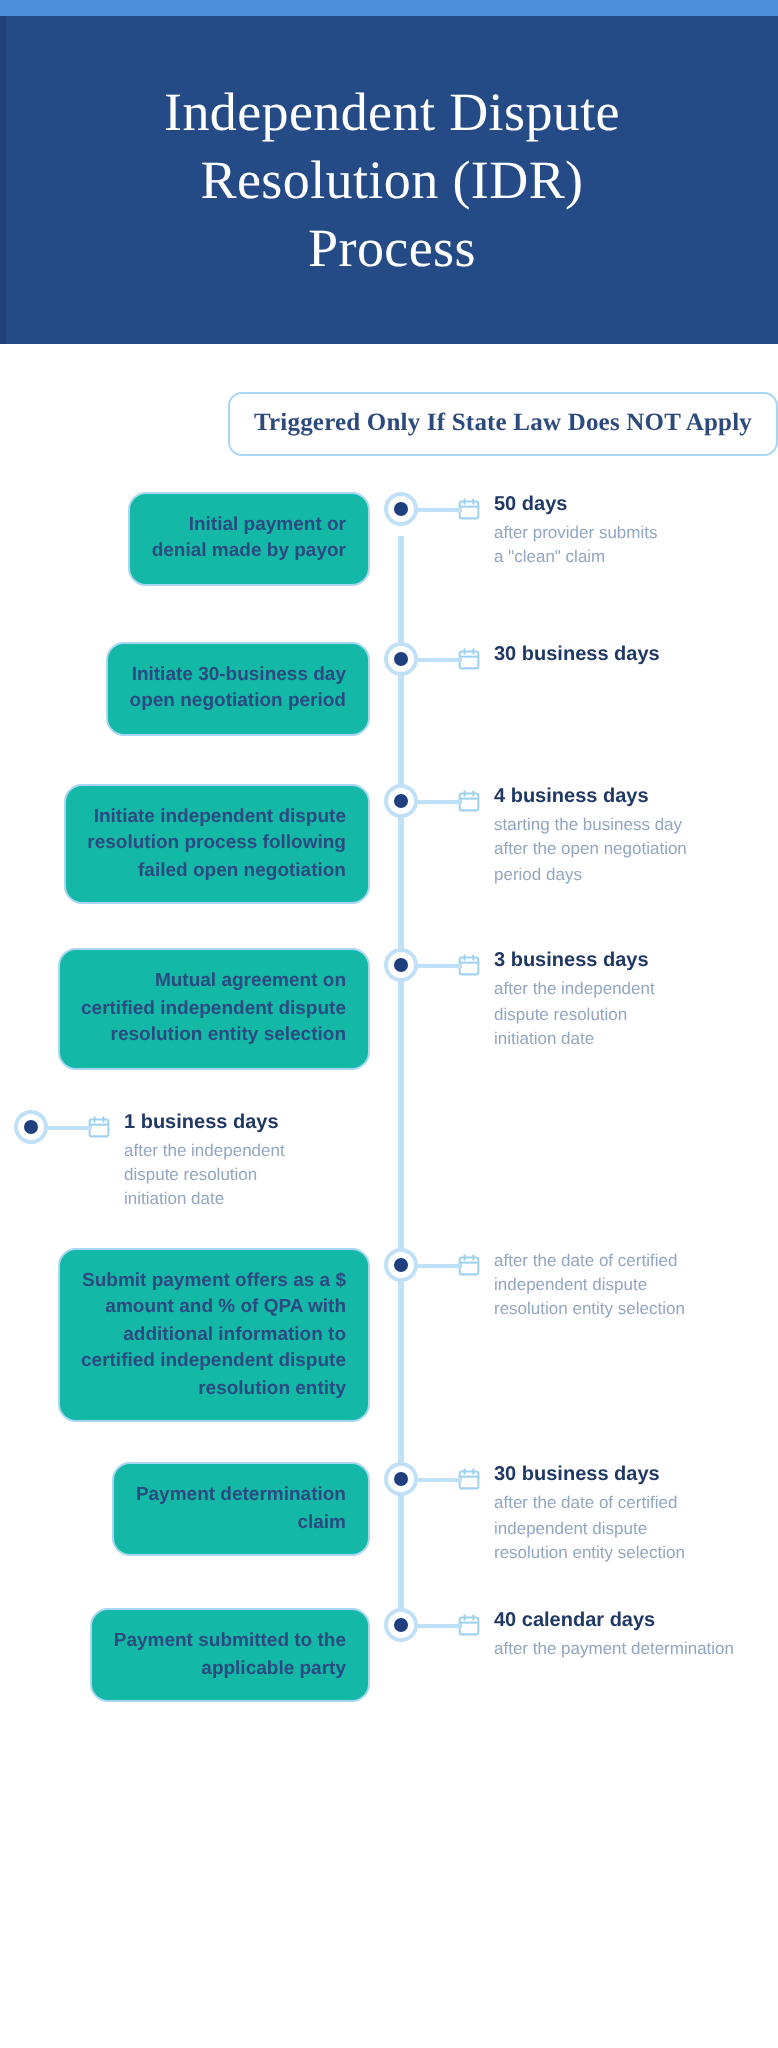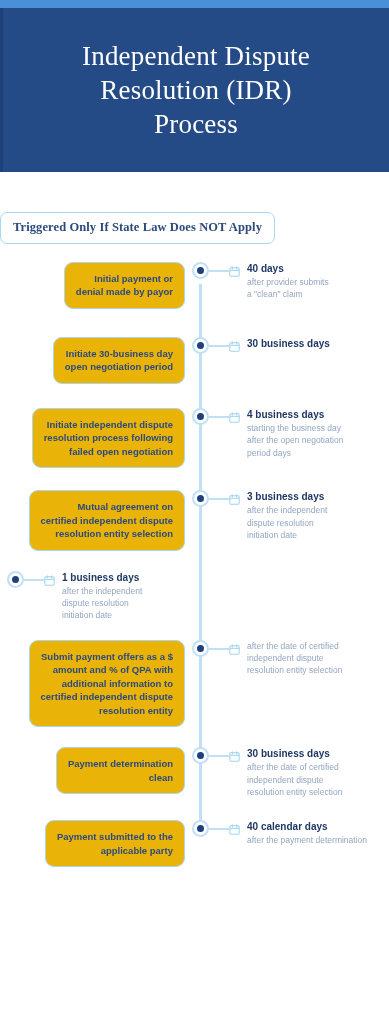--- a/index.html
+++ b/index.html
@@ -38,22 +38,23 @@
     line-height: 1.26;
     text-align: center;
     font-weight: 400;
     letter-spacing: 0.2px;
     white-space: pre-line;
   }
 
   
   .subtitle-wrap {
     display: flex;
-    justify-content: flex-start;
-    margin-top: 40px;
+    justify-content: flex-end;
+    margin-top: 24px;
+    padding-left: 32px;
   }
   .subtitle-box {
     border: 1px solid #a9d6f2;
     border-radius: 7px;
     padding: 7px 12px 8px 12px;
     color: #2c4a7c;
     font-family: "Liberation Serif", "DejaVu Serif", serif;
     font-size: 12.5px;
     font-weight: 600;
     letter-spacing: 0.1px;
@@ -87,21 +88,21 @@
   .left-col {
     width: 185px;
     display: flex;
     justify-content: flex-end;
     padding-right: 0px;
     box-sizing: border-box;
   }
   .step-box {
     border: 1px solid #a9d6f2;
     border-radius: 9px;
-    background: #eab308;
+    background: #14b8a6;
     color: #2b4a80;
     font-size: 9.5px;
     font-weight: bold;
     line-height: 1.42;
     text-align: right;
     padding: 9px 11px 9px 11px;
     box-sizing: border-box;
     white-space: pre-line;
   }
 
@@ -200,21 +201,21 @@
     <div class="right-col">
       <div class="cal-icon">
         <svg width="11" height="11" viewBox="0 0 16 16" fill="none">
           <rect x="1.2" y="2.6" width="13.6" height="12.2" rx="1.6" stroke="#9fd2f0" stroke-width="1.5"></rect>
           <line x1="1.2" y1="6.3" x2="14.8" y2="6.3" stroke="#9fd2f0" stroke-width="1.5"></line>
           <line x1="4.8" y1="1.0" x2="4.8" y2="4.2" stroke="#9fd2f0" stroke-width="1.5" stroke-linecap="round"></line>
           <line x1="11.2" y1="1.0" x2="11.2" y2="4.2" stroke="#9fd2f0" stroke-width="1.5" stroke-linecap="round"></line>
         </svg>
       </div>
       <div class="detail-text">
-        <div class="detail-heading">40 days</div>
+        <div class="detail-heading">50 days</div>
         <div class="detail-desc">after provider submits
 a "clean" claim</div>
       </div>
     </div>
   </div>
 
   <div class="row" style="margin-top: 28px;">
     <div class="left-col">
       <div class="step-box">Initiate 30-business day
 open negotiation period</div>
@@ -342,21 +343,21 @@
         <div class="detail-desc">after the date of certified
 independent dispute
 resolution entity selection</div>
       </div>
     </div>
   </div>
 
   <div class="row" style="margin-top: 20px;">
     <div class="left-col">
       <div class="step-box">Payment determination
-clean</div>
+claim</div>
     </div>
     <div class="node-col">
       <div class="node"></div>
       <div class="node-connector"></div>
     </div>
     <div class="right-col">
       <div class="cal-icon">
         <svg width="11" height="11" viewBox="0 0 16 16" fill="none">
           <rect x="1.2" y="2.6" width="13.6" height="12.2" rx="1.6" stroke="#9fd2f0" stroke-width="1.5"></rect>
           <line x1="1.2" y1="6.3" x2="14.8" y2="6.3" stroke="#9fd2f0" stroke-width="1.5"></line>

